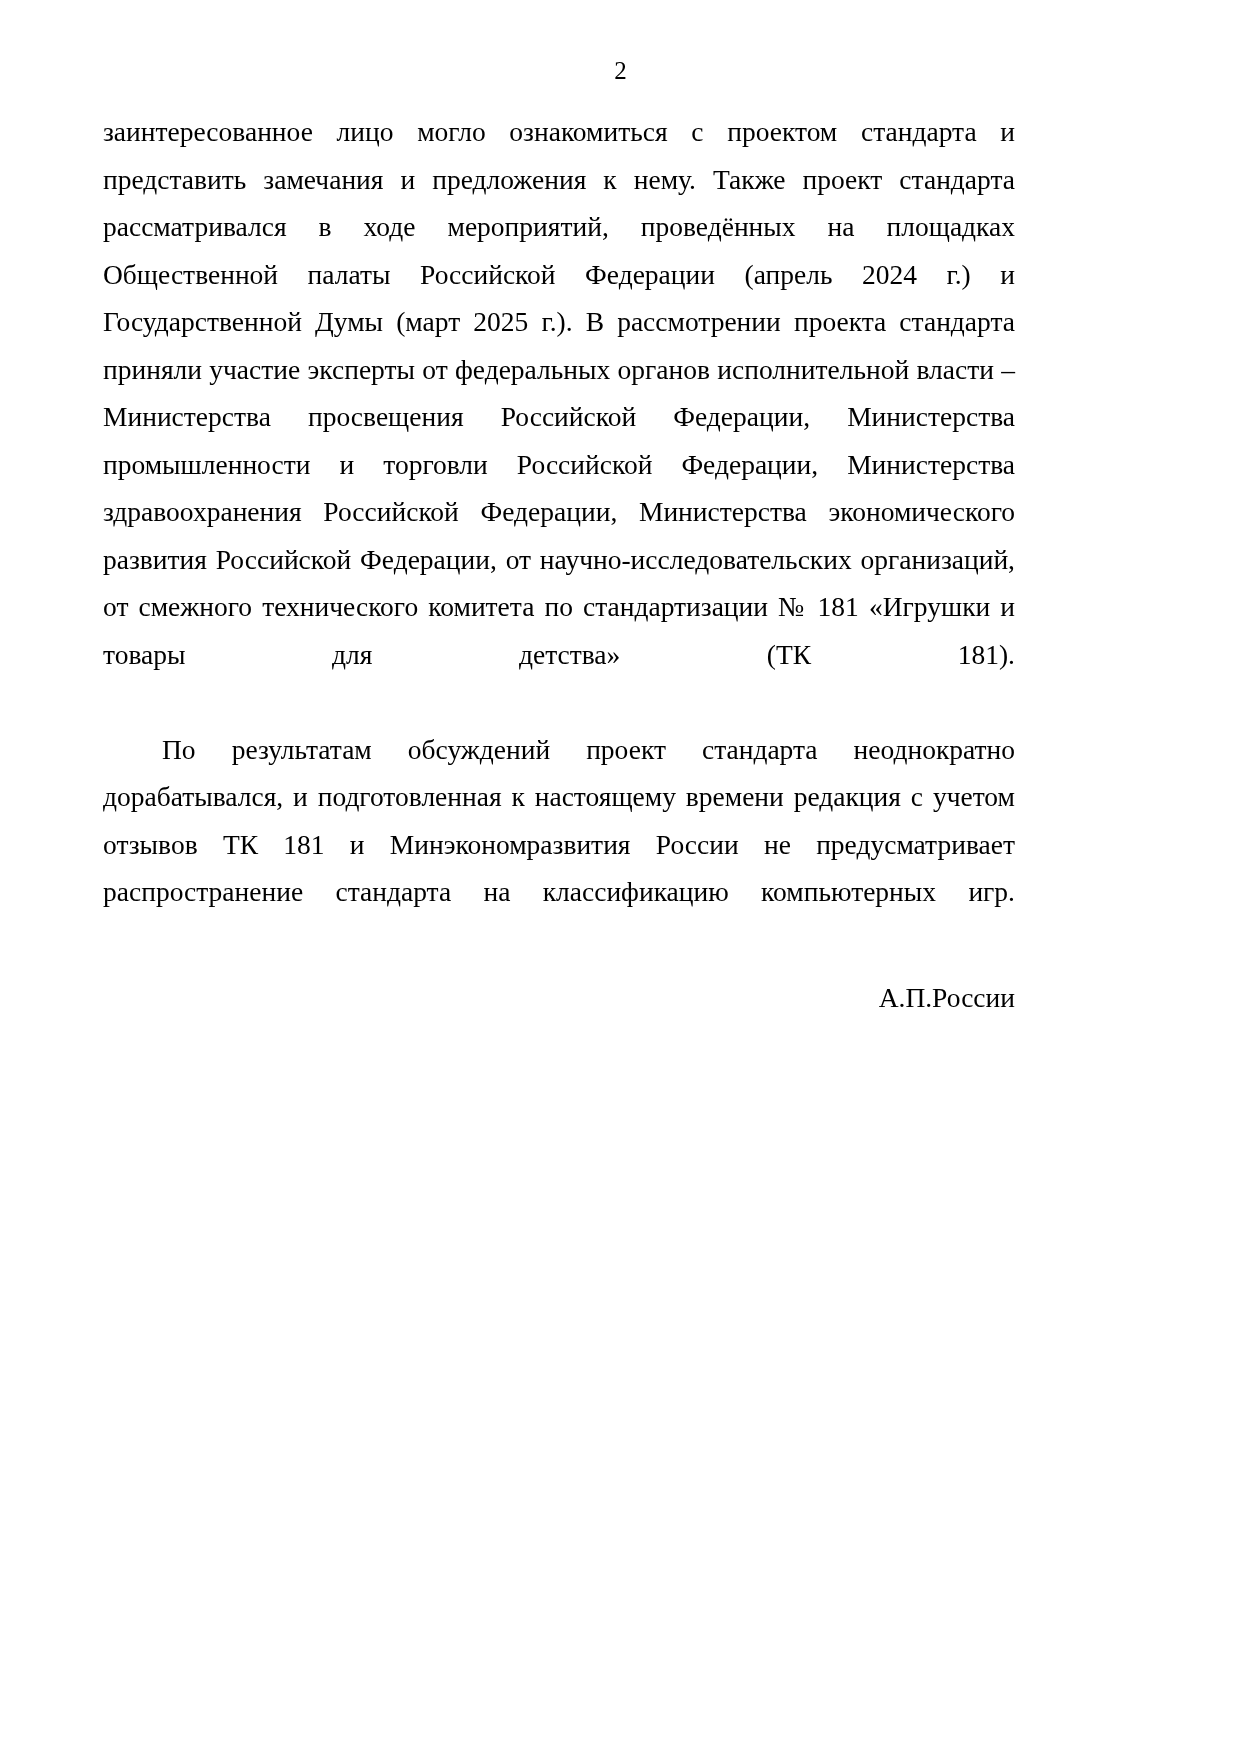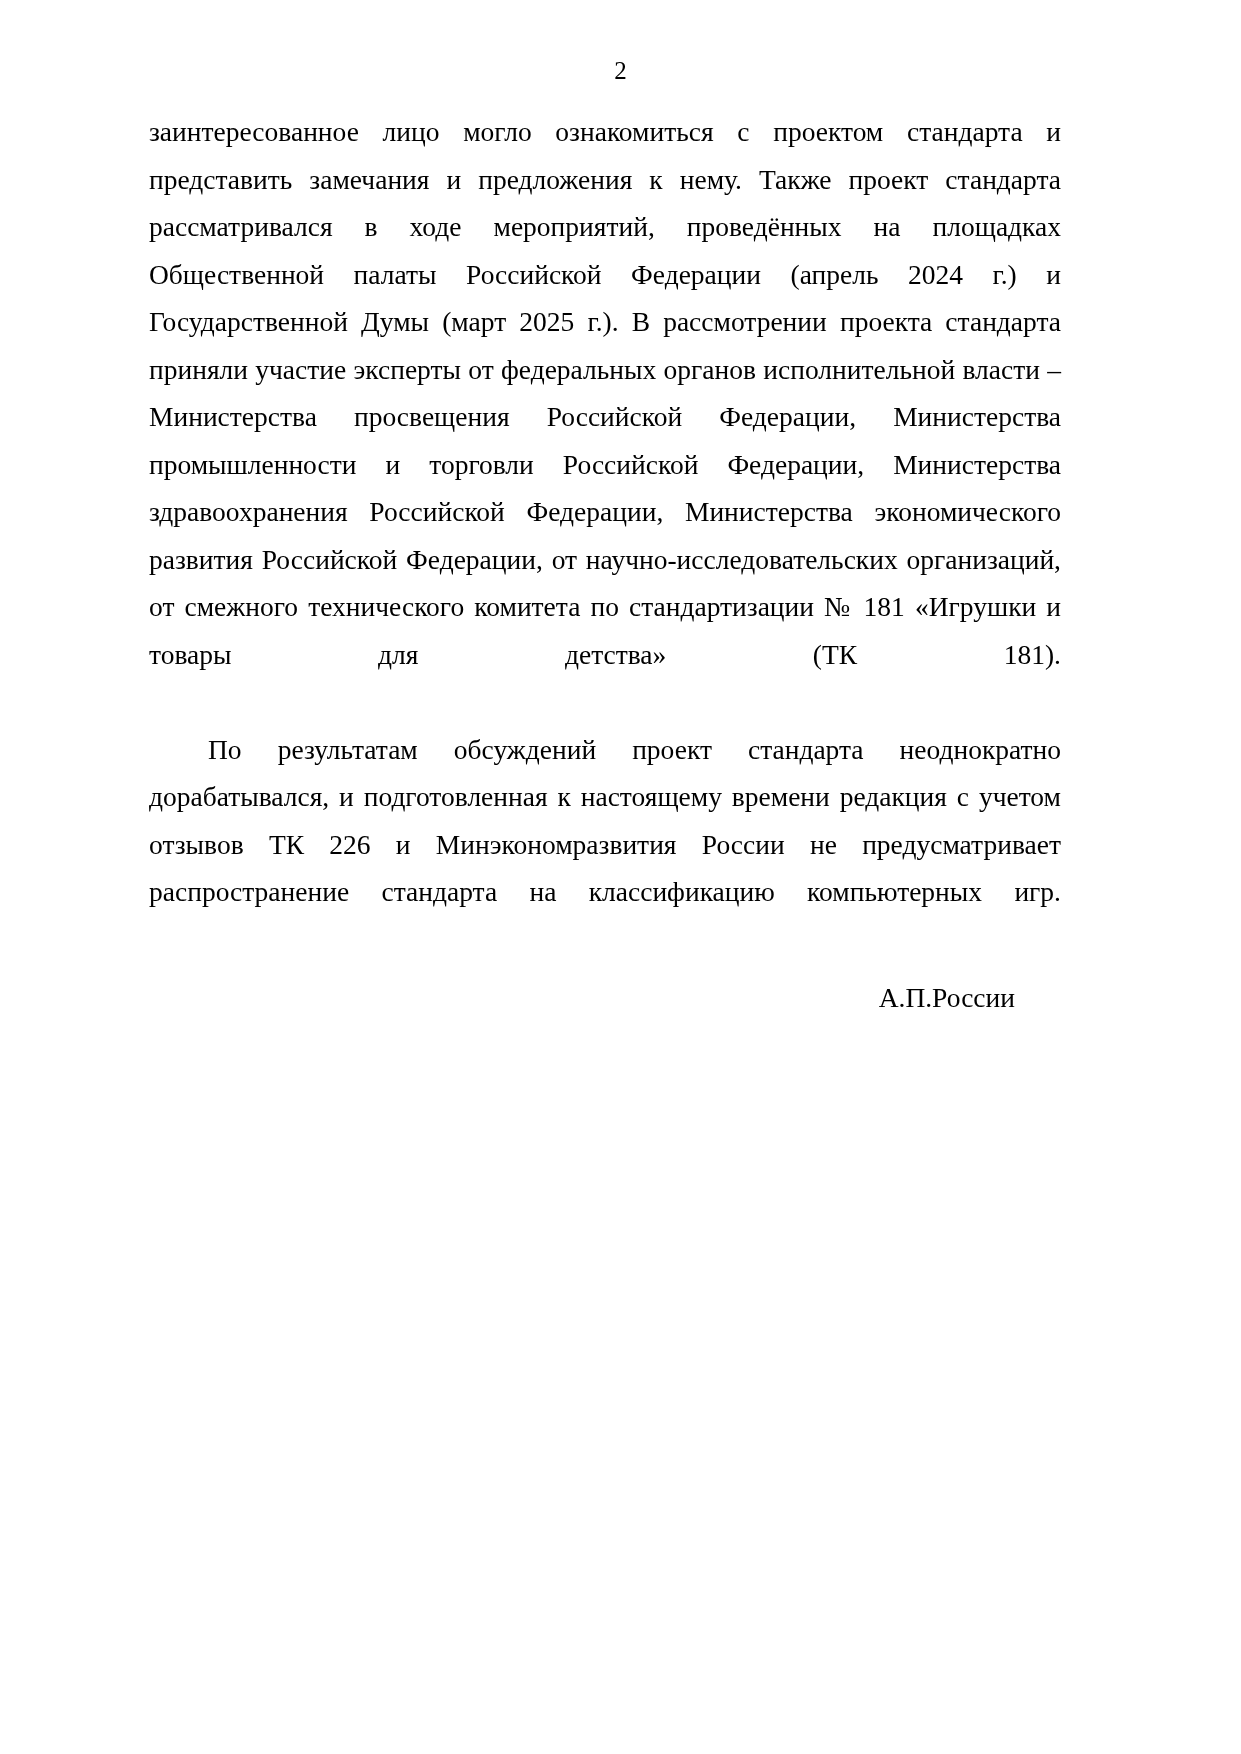--- a/index.html
+++ b/index.html
@@ -26,21 +26,20 @@
     width: 1241px;
     text-align: center;
     font-size: 25px;
     line-height: 1;
   }
   .content {
     position: absolute;
     left: 103px;
     top: 108px;
     width: 912px;
-    margin-left: 46px;
   }
   .para {
     margin: 0;
     text-align: justify;
     text-justify: inter-word;
     font-size: 27.5px;
     line-height: 47.5px;
     letter-spacing: 0px;
     word-spacing: 0px;
     hyphens: none;
@@ -69,18 +68,18 @@
 </style>
 </head>
 <body>
 
 <div class="page">
 
   <div class="page-number">2</div>
 
   <div class="content">
     <p class="para">заинтересованное лицо могло ознакомиться с проектом стандарта и представить замечания и предложения к нему. Также проект стандарта рассматривался в ходе мероприятий, проведённых на площадках Общественной палаты Российской Федерации (апрель 2024 г.) и Государственной Думы (март 2025 г.). В рассмотрении проекта стандарта приняли участие эксперты от федеральных органов исполнительной власти – Министерства просвещения Российской Федерации, Министерства промышленности и торговли Российской Федерации, Министерства здравоохранения Российской Федерации, Министерства экономического развития Российской Федерации, от научно-исследовательских организаций, от смежного технического комитета по стандартизации № 181 «Игрушки и товары для детства» (ТК 181).</p>
-    <p class="para indent">По результатам обсуждений проект стандарта неоднократно дорабатывался, и подготовленная к настоящему времени редакция с учетом отзывов ТК 226 и Минэкономразвития России не предусматривает распространение стандарта на классификацию компьютерных игр.</p>
+    <p class="para indent">По результатам обсуждений проект стандарта неоднократно дорабатывался, и подготовленная к настоящему времени редакция с учетом отзывов ТК 181 и Минэкономразвития России не предусматривает распространение стандарта на классификацию компьютерных игр.</p>
   </div>
 
   <div class="signature">А.П.России</div>
 
 </div>
 
 </body></html>

